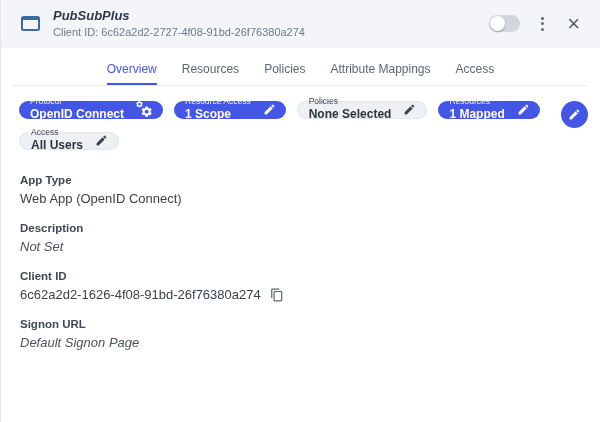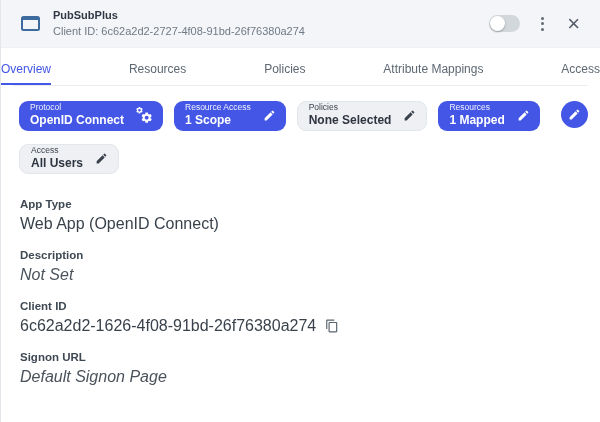--- a/index.html
+++ b/index.html
@@ -23,61 +23,61 @@
     padding:0 18px 0 20px;
   }
   .app-icon {
     width:19px; height:15px;
     border:2px solid #3e6b9e;
     border-top-width:4px;
     border-radius:2.5px;
     flex:0 0 auto;
   }
   .header-titles { margin-left:13px; line-height:1.2; }
-  .header-title { font-size:11px; font-weight:bold; color:#2f3844; }
+  .header-title { font-size:13px; font-weight:bold; color:#2f3844;font-style:italic; }
   .header-subtitle { font-size:11px; color:#6f7a85; margin-top:2px; }
   .header-controls { margin-left:auto; display:flex; align-items:center; gap:17px; }
   .toggle {
     width:31px; height:17px; border-radius:9px;
     background:#d2d7dc; position:relative; cursor:pointer;
   }
   .toggle-knob {
     position:absolute; left:1px; top:1px;
     width:15px; height:15px; border-radius:50%;
     background:#ffffff; box-shadow:0 1px 2px rgba(0,0,0,.3);
   }
   .kebab { display:flex; flex-direction:column; gap:2.5px; padding:2px 4px; cursor:pointer; }
   .kebab i { width:3px; height:3px; border-radius:50%; background:#5f6a75; }
   .close {
     font-size:22px; color:#545e69; line-height:16px; cursor:pointer;
     font-weight:400; padding:0 2px;
   }
 
   
   .tabs {
-    display:flex; justify-content:space-between; gap:25px;
+    display:flex; justify-content:center; gap:25px;
     padding-top:14px; margin-bottom:0;
   }
   .tab {
     font-size:12px; color:#5d6772; padding-bottom:7px;
     border-bottom:2px solid transparent; cursor:pointer; white-space:nowrap;
   }
   .tab.active { color:#4356e6; border-bottom-color:#4356e6; }
   .divider { height:1px; background:#ebedf0; margin:0 12px; }
 
   
   .pill-area {
     position:relative;
     display:flex; flex-wrap:wrap;
     gap:13px 11px;
     padding:15px 60px 0 18px;
   }
   .pill {
     display:flex; align-items:center; gap:12px;
-    height:30px; min-width:96px;
+    height:18px; min-width:96px;
     padding:3px 10px 4px 11px;
     border-radius:9px; cursor:pointer;
   }
   .pill.primary { background:#4356e6; color:#ffffff; }
   .pill.muted { background:#eef0f3; color:#2e3540; border:1px solid #e3e6ea; }
   .pill-text { line-height:1.15; }
   .pill-label { display:block; font-size:8.5px; opacity:.93; }
   .pill-value { display:block; font-size:12px; font-weight:bold; margin-top:1px; white-space:nowrap; }
   .pill-icon { display:flex; align-items:center; }
   .pill.primary .pill-icon svg { fill:#ffffff; }
@@ -87,21 +87,21 @@
     width:27px; height:27px; border-radius:50%;
     background:#4356e6; display:flex; align-items:center; justify-content:center;
     cursor:pointer;
   }
   .edit-fab svg { fill:#ffffff; }
 
   
   .fields { padding:24px 20px 0 19px; }
   .field { margin-bottom:16px; }
   .field-label { font-size:11.5px; font-weight:bold; color:#3f4954; margin-bottom:5px; }
-  .field-value { font-size:16px; color:#39424b; display:flex; align-items:center; gap:9px;text-align:center; }
+  .field-value { font-size:13px; color:#39424b; display:flex; align-items:center; gap:9px;text-align:center; }
   .field-value.italic { font-style:italic; color:#4a525b; }
   .copy-btn { display:flex; align-items:center; cursor:pointer; }
   .copy-btn svg { fill:#5a646e; }
 </style>
 </head>
 <body>
 
 <svg width="0" height="0" style="position:absolute" aria-hidden="true">
   <defs>
     <path id="def-pencil" d="M3 17.25V21h3.75L17.81 9.94l-3.75-3.75L3 17.25zM20.71 7.04a.996.996 0 0 0 0-1.41l-2.34-2.34a.996.996 0 0 0-1.41 0l-1.83 1.83 3.75 3.75 1.83-1.83z"></path>

